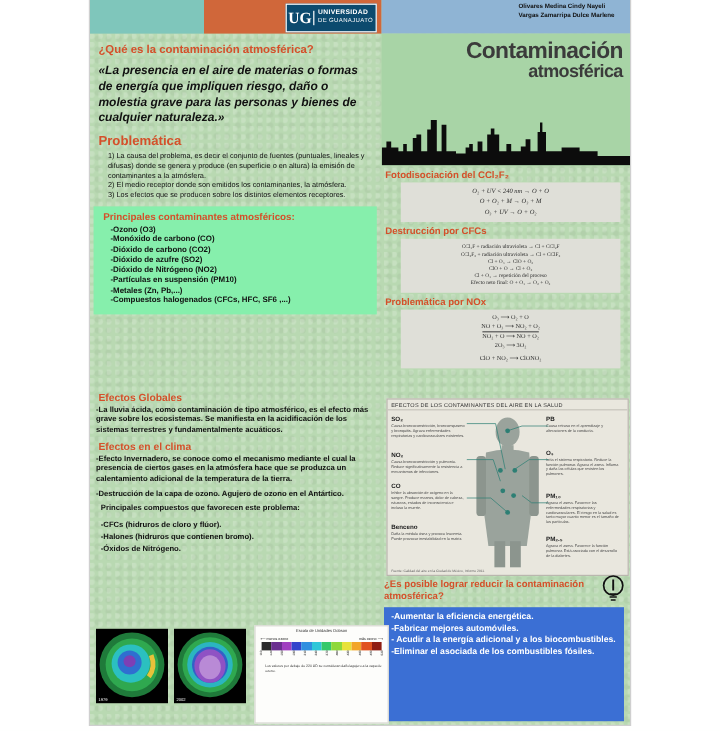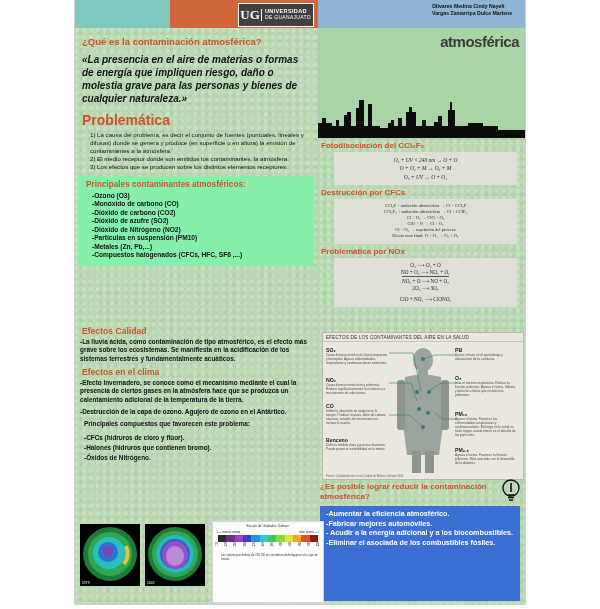--- a/index.html
+++ b/index.html
@@ -16,21 +16,21 @@
     background-size:7px 7px, 9px 9px;pointer-events:none;}
 
   
   .band{position:absolute;top:0;height:28px;}
   .band-teal{left:75px;width:95px;background:#7fc6bb;}
   .band-orange{left:170px;width:60px;background:#d0673a;}
   .band-logo{left:230px;width:88px;background:#d0673a;}
   .band-blue{left:318px;width:207px;background:#8fb4d4;}
 
   .ug-logo{position:absolute;left:238px;top:3px;width:74px;height:22px;
-           border:1.5px solid #ffffff;background:#404040;display:flex;align-items:center;}
+           border:1.5px solid #ffffff;background:#0c4a6e;display:flex;align-items:center;}
   .ug-mark{width:22px;height:100%;display:flex;align-items:center;justify-content:center;
            color:#ffffff;font-weight:bold;font-size:13px;font-family:"Liberation Serif",serif;}
   .ug-txt{flex:1;border-left:1px solid #ffffff;padding-left:3px;color:#ffffff;
           line-height:1.05;font-size:5px;letter-spacing:.3px;}
   .ug-txt b{display:block;font-size:5.6px;font-weight:bold;}
   .ug-txt span{display:block;font-size:5px;}
 
   .authors{position:absolute;left:432px;top:3px;width:95px;color:#111;font-size:5.2px;
            line-height:1.35;font-weight:bold;text-align:left;}
 
@@ -40,21 +40,21 @@
               font-family:"Liberation Sans",sans-serif;font-weight:bold;
               font-size:19px;line-height:.95;letter-spacing:-.5px;}
   .hero-title .l2{font-size:15px;display:block;margin-top:1px;}
   .skyline{position:absolute;left:0;bottom:0;width:207px;height:48px;}
 
   
   .lcol{position:absolute;left:78px;top:32px;width:236px;}
   .q-head{color:#d4502a;font-weight:bold;font-size:9.5px;line-height:1.25;margin:4px 0 5px 4px;}
   .quote{color:#111;font-style:italic;font-weight:bold;font-size:10px;line-height:1.3;margin:0 4px 0 4px;}
 
-  .sec-h{color:#d4502a;font-weight:bold;font-size:14px;margin:7px 0 3px 4px;}
+  .sec-h{color:#d4502a;font-weight:bold;font-size:11px;margin:7px 0 3px 4px;}
   .para{color:#111;font-size:6.1px;line-height:1.32;margin:0 6px 0 12px;}
 
   .teal-box{margin-top:5px;background:#86efac;padding:4px 6px 6px 8px;}
   .teal-box .sec-h{color:#d4502a;margin:0 0 3px 0;font-size:8.2px;}
   .teal-box ul{list-style:none;margin:0;padding:0 0 0 6px;}
   .teal-box li{color:#111;font-size:6.6px;line-height:1.28;font-weight:bold;}
 
   .lcol2{position:absolute;left:78px;top:326px;width:236px;}
   .sec-h2{color:#d4502a;font-weight:bold;font-size:8.6px;margin:0 0 2px 4px;}
   .para2{color:#111;font-size:6.4px;line-height:1.3;margin:0 2px 4px 2px;font-weight:bold;}
@@ -120,20 +120,21 @@
       <b>UNIVERSIDAD</b>
       <span>DE GUANAJUATO</span>
     </div>
   </div>
 
   <div class="authors" style="white-space:pre-line">Olivares Medina Cindy Nayeli
 Vargas Zamarripa Dulce Marlene</div>
 
   <div class="hero">
     <div class="hero-title">
+      <span>Contaminación</span>
       <span class="l2">atmosférica</span>
     </div>
     <svg class="skyline" viewBox="0 0 207 48" preserveAspectRatio="none">
       <path fill="#0c0c0c" d="M0,48 L0,33 L4,33 L4,28 L8,28 L8,33 L14,33 L14,36 L18,36 L18,30 L21,30 L21,36 L26,36
       L26,25 L29,25 L29,22 L33,22 L33,36 L38,36 L38,18 L41,18 L41,10 L46,10 L46,36 L50,36 L50,14 L54,14 L54,36
       L62,36 L62,38 L70,38 L70,33 L73,33 L73,30 L76,30 L76,36 L80,36 L80,28 L84,28 L84,36 L88,36 L88,22 L91,22
       L91,17 L94,17 L94,22 L98,22 L98,36 L104,36 L104,30 L108,30 L108,36 L116,36 L116,32 L120,32 L120,26 L124,26
       L124,36 L130,36 L130,20 L132,20 L132,12 L134,12 L134,20 L137,20 L137,36 L150,36 L150,33 L165,33 L165,36
       L180,36 L180,40 L207,40 L207,48 Z"></path>
     </svg>
@@ -157,21 +158,21 @@
         <li>-Dióxido de azufre (SO2)</li>
         <li>-Dióxido de Nitrógeno (NO2)</li>
         <li>-Partículas en suspensión (PM10)</li>
         <li>-Metales (Zn, Pb,...)</li>
         <li>-Compuestos halogenados (CFCs, HFC, SF6 ,...)</li>
       </ul>
     </div>
   </div>
 
   <div class="lcol2">
-    <div class="sec-h2">Efectos Calidad</div>
+    <div class="sec-h2">Efectos Globales</div>
     <div class="para2">-La lluvia ácida, como contaminación de tipo atmosférico, es el efecto más grave sobre los ecosistemas. Se manifiesta en la acidificación de los sistemas terrestres y fundamentalmente acuáticos.</div>
     <div class="sec-h2">Efectos en el clima</div>
     <div class="para2">-Efecto Invernadero, se conoce como el mecanismo mediante el cual la presencia de ciertos gases en la atmósfera hace que se produzca un calentamiento adicional de la temperatura de la tierra.</div>
     <div class="para2">-Destrucción de la capa de ozono. Agujero de ozono en el Antártico.</div>
     <div class="para3">Principales compuestos que favorecen este problema:</div>
     <div class="para3" style="margin-top:5px">-CFCs (hidruros de cloro y flúor).</div>
     <div class="para3">-Halones (hidruros que contienen bromo).</div>
     <div class="para3">-Óxidos de Nitrógeno.</div>
   </div>
 
@@ -270,21 +271,21 @@
     <div class="hsrc">Fuente: Calidad del aire en la Ciudad de México, Informe 2011.</div>
   </div>
 
   <div class="br-h">¿Es posible lograr reducir la contaminación atmosférica?</div>
   <svg class="bulb" viewBox="0 0 22 26">
     <circle cx="11" cy="10" r="8" fill="none" stroke="#111" stroke-width="1.4"></circle>
     <path d="M8,17 L14,17 M8,19.5 L14,19.5 M9,22 L13,22" stroke="#111" stroke-width="1.4"></path>
     <path d="M11,5 L11,14" stroke="#111" stroke-width="1.6"></path>
   </svg>
   <div class="bluebox">
-    <div>-Aumentar la eficiencia atmosférico.</div>
+    <div>-Aumentar la eficiencia energética.</div>
     <div>-Fabricar mejores automóviles.</div>
     <div>- Acudir a la energía adicional y a los biocombustibles.</div>
     <div>-Eliminar el asociada de los combustibles fósiles.</div>
   </div>
 
   <div class="oz oz1">
     <svg viewBox="0 0 60 62">
       <rect width="60" height="62" fill="#000"></rect>
       <circle cx="30" cy="30" r="27" fill="#1f7a3a"></circle>
       <circle cx="30" cy="30" r="22" fill="#2fa84f"></circle>

